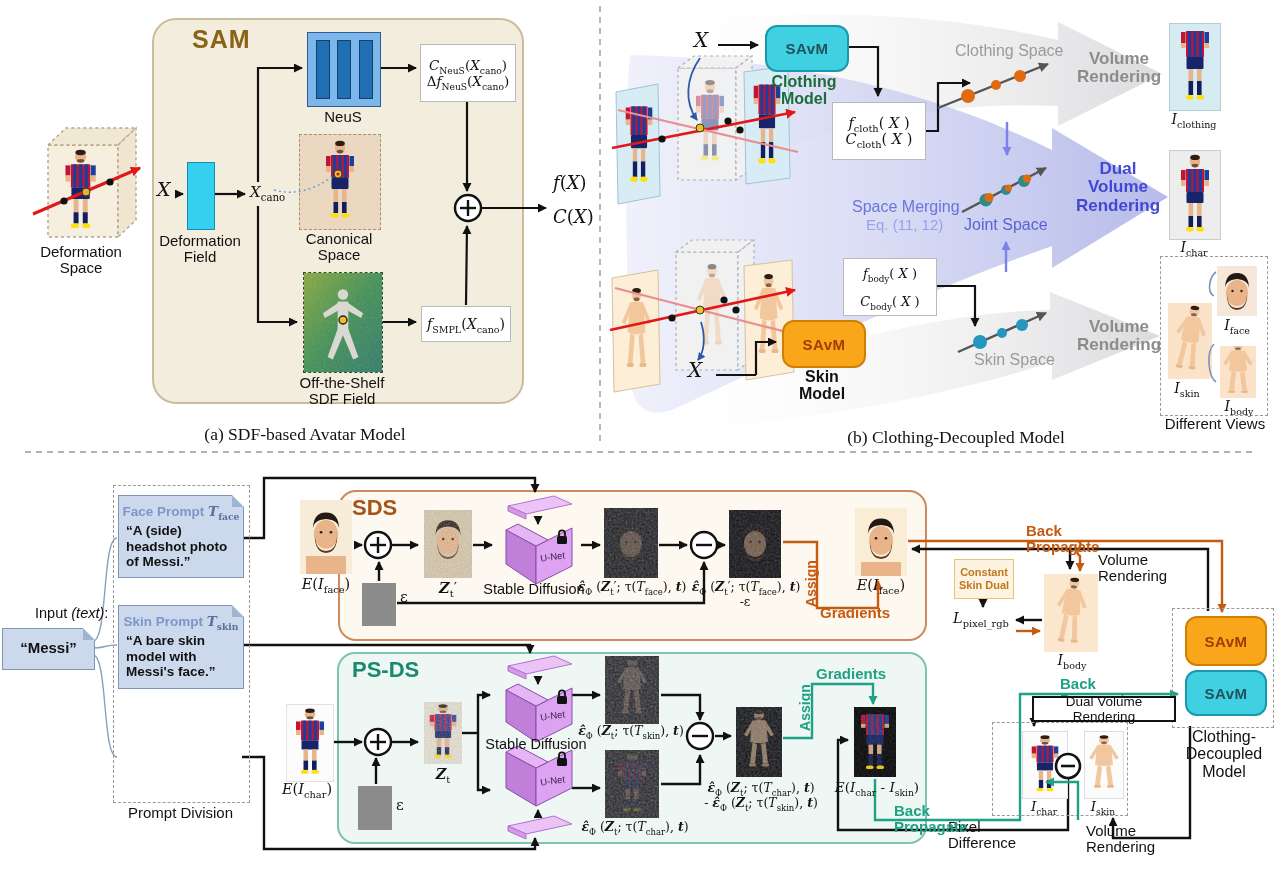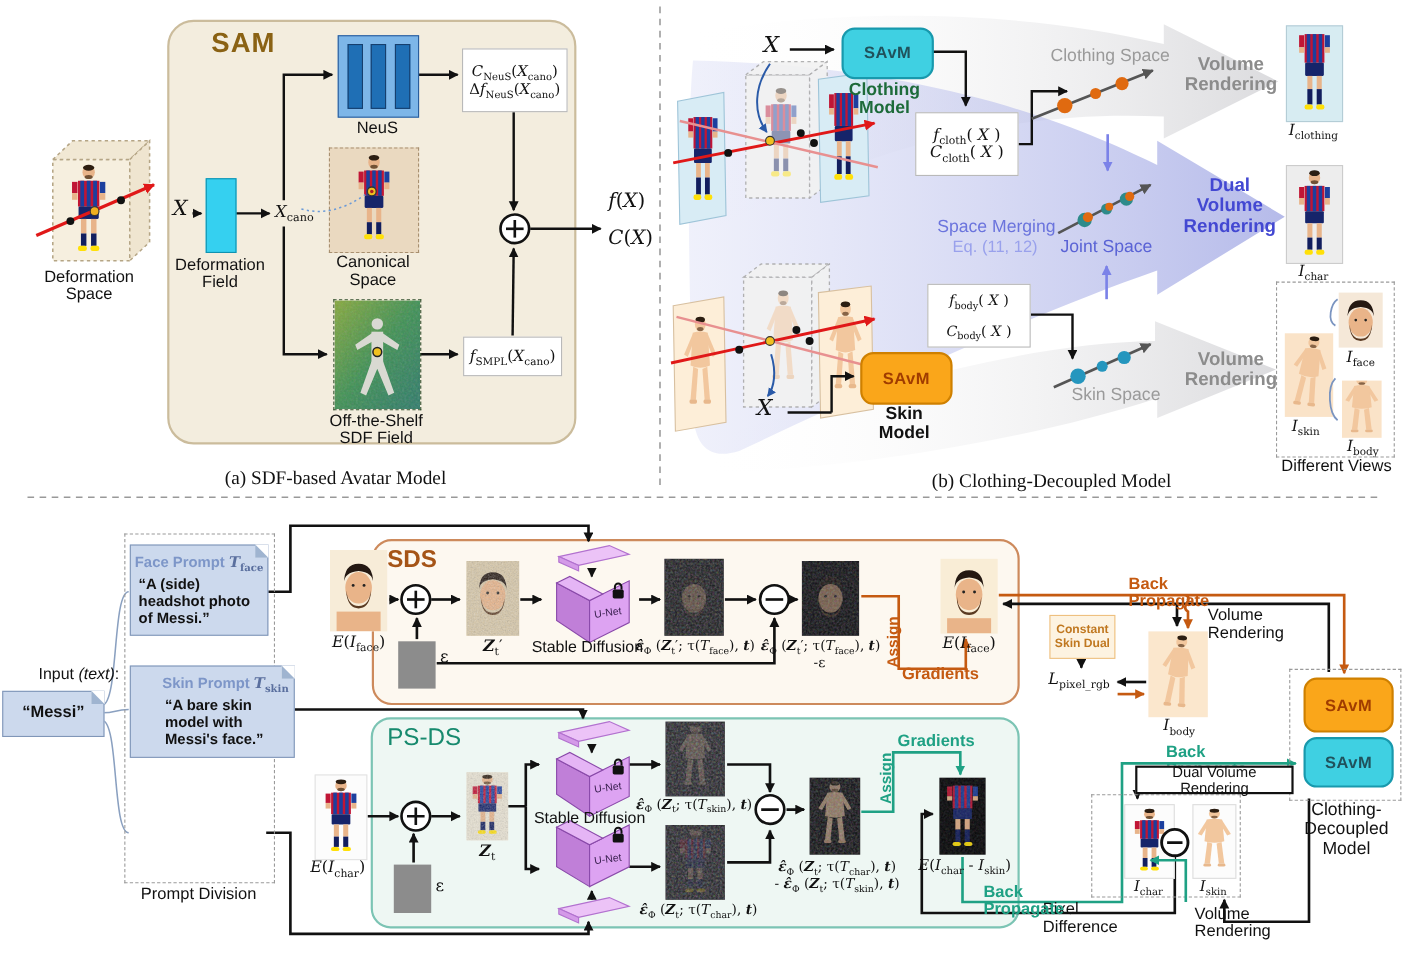--- a/index.html
+++ b/index.html
@@ -418,21 +418,21 @@
 <div class="dashbox" style="left:113px;top:485px;width:135px;height:316px;"></div>
 <div class="lbl ctr" style="left:118px;top:805px;width:125px;font-size:15px;">Prompt Division</div>
 
 <div class="note" style="left:118px;top:495px;width:124px;height:81px;">
   <div class="fold"></div>
   <div class="ctr" style="margin-top:7px;font-size:13.5px;font-weight:bold;color:#7d96c8;">
     <span>Face Prompt </span><span class="math" style="color:#5a6f9e;"><span class="seg-i">T</span><sub class="seg-s">face</sub></span>
   </div>
   <div style="margin:4px 5px 0 7px;font-size:13.5px;font-weight:bold;line-height:1.15;">“A (side) headshot photo of Messi.”</div>
 </div>
-<div class="note" style="left:118px;top:605px;width:124px;height:82px;padding-left:24px;">
+<div class="note" style="left:118px;top:605px;width:124px;height:82px;">
   <div class="fold"></div>
   <div class="ctr" style="margin-top:7px;font-size:13.5px;font-weight:bold;color:#7d96c8;">
     <span>Skin Prompt </span><span class="math" style="color:#5a6f9e;"><span class="seg-i">T</span><sub class="seg-s">skin</sub></span>
   </div>
   <div style="margin:4px 5px 0 7px;font-size:13.5px;font-weight:bold;line-height:1.15;">“A bare skin model with Messi's face.”</div>
 </div>
 
 <div class="lbl" style="left:352px;top:496px;width:80px;font-size:22px;font-weight:bold;color:#a55417;">SDS</div>
 <div class="imgf" style="left:300px;top:500px;width:52px;height:74px;background:#f7ecd8;">
   <svg width="52" height="74">
@@ -524,21 +524,21 @@
 <div class="lbl math ctr" style="left:1020px;top:799px;width:48px;font-size:13.5px;"><span class="seg-i">I</span><sub class="seg-s">char</sub></div>
 <div class="imgf" style="left:1084px;top:731px;width:38px;height:66px;background:#fcfcfc;border:1px solid #ddd;">
   <svg width="38" height="66">
         <use href="#av-skin" transform="translate(-1,2) scale(1,0.73)" width="40" height="86"></use>
       </svg>
 </div>
 <div class="lbl math ctr" style="left:1080px;top:799px;width:46px;font-size:13.5px;"><span class="seg-i">I</span><sub class="seg-s">skin</sub></div>
 <div class="lbl" style="left:948px;top:819px;width:104px;font-size:15px;">Pixel Difference</div>
 <div class="lbl" style="left:1086px;top:823px;width:112px;font-size:15px;">Volume Rendering</div>
 
-<div class="lbl" style="left:352px;top:658px;width:100px;font-size:22px;font-weight:normal;color:#178a6e;">PS-DS</div>
+<div class="lbl" style="left:352px;top:658px;width:100px;font-size:22px;font-weight:bold;color:#178a6e;">PS-DS</div>
 <div class="imgf" style="left:286px;top:704px;width:46px;height:76px;background:#fcfcfc;border:1px solid #e2e2e2;">
   <svg width="46" height="76">
         <use href="#av-clothed" transform="translate(3,2) scale(1,0.85)" width="40" height="86"></use>
       </svg>
 </div>
 <div class="lbl math ctr" style="left:274px;top:782px;width:66px;font-size:14.5px;"><span class="seg-i">E</span><span class="seg-n">(</span><span class="seg-i">I</span><sub class="seg-s">char</sub><span class="seg-n">)</span></div>
 <div class="el" style="left:358px;top:786px;width:34px;height:44px;background:#8c8c8c;"></div>
 <div class="lbl math" style="left:396px;top:797px;width:16px;font-size:15px;"><span class="seg-n">ε</span></div>
 <div class="imgf" style="left:424px;top:702px;width:38px;height:62px;background:#e8e2d2;">
   <svg width="38" height="62">

